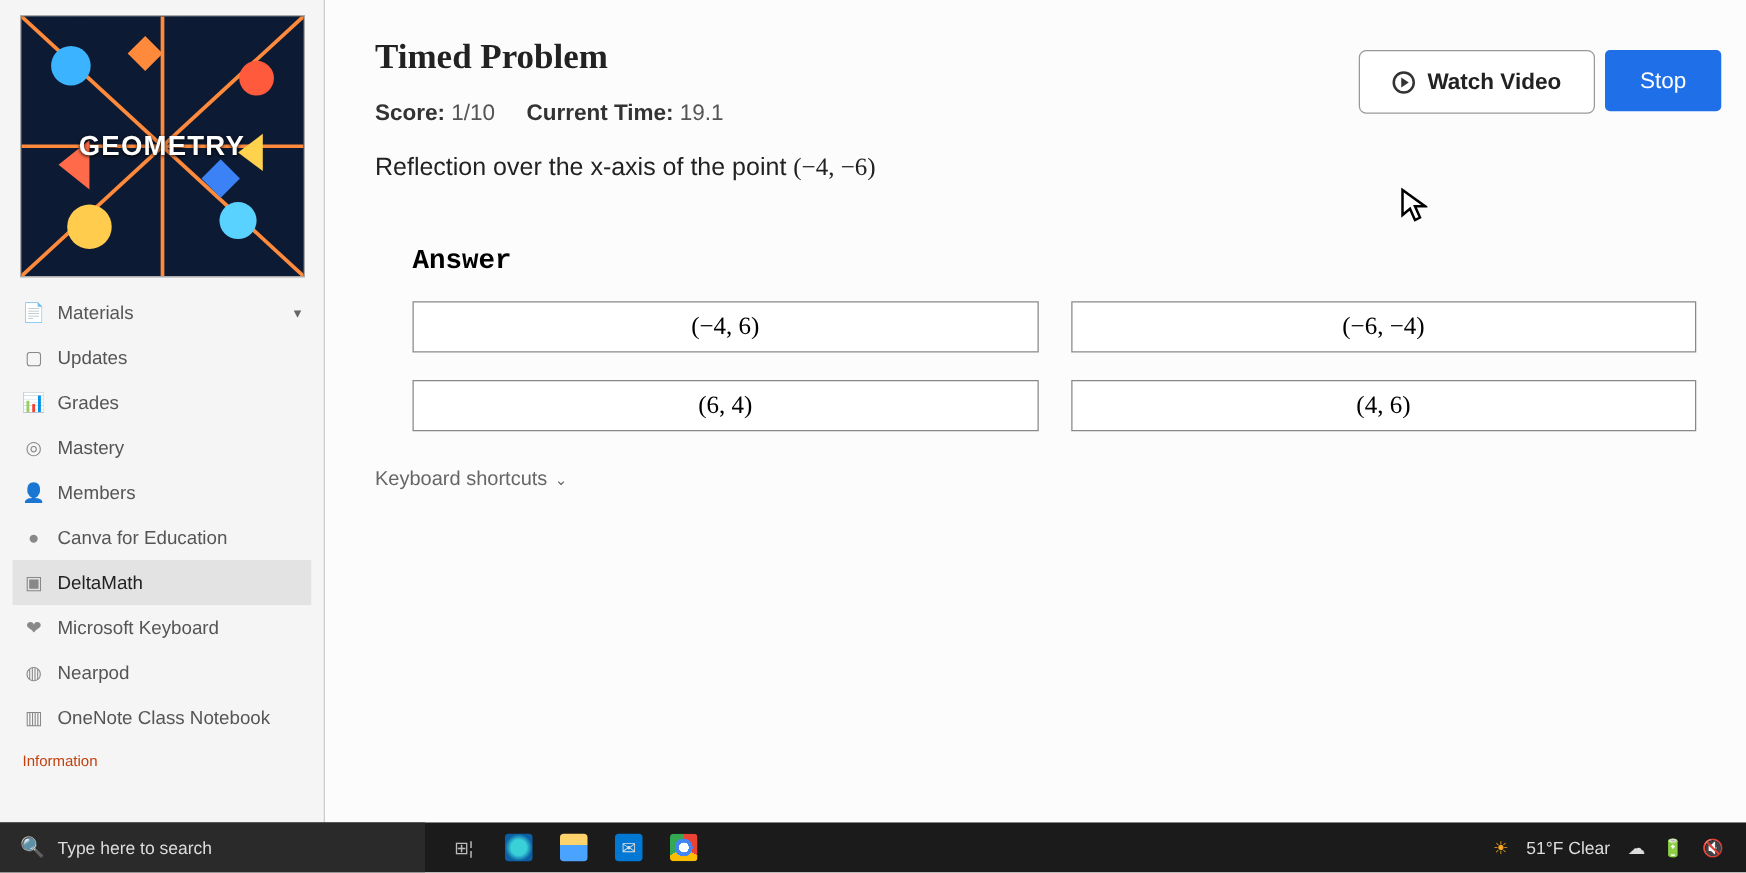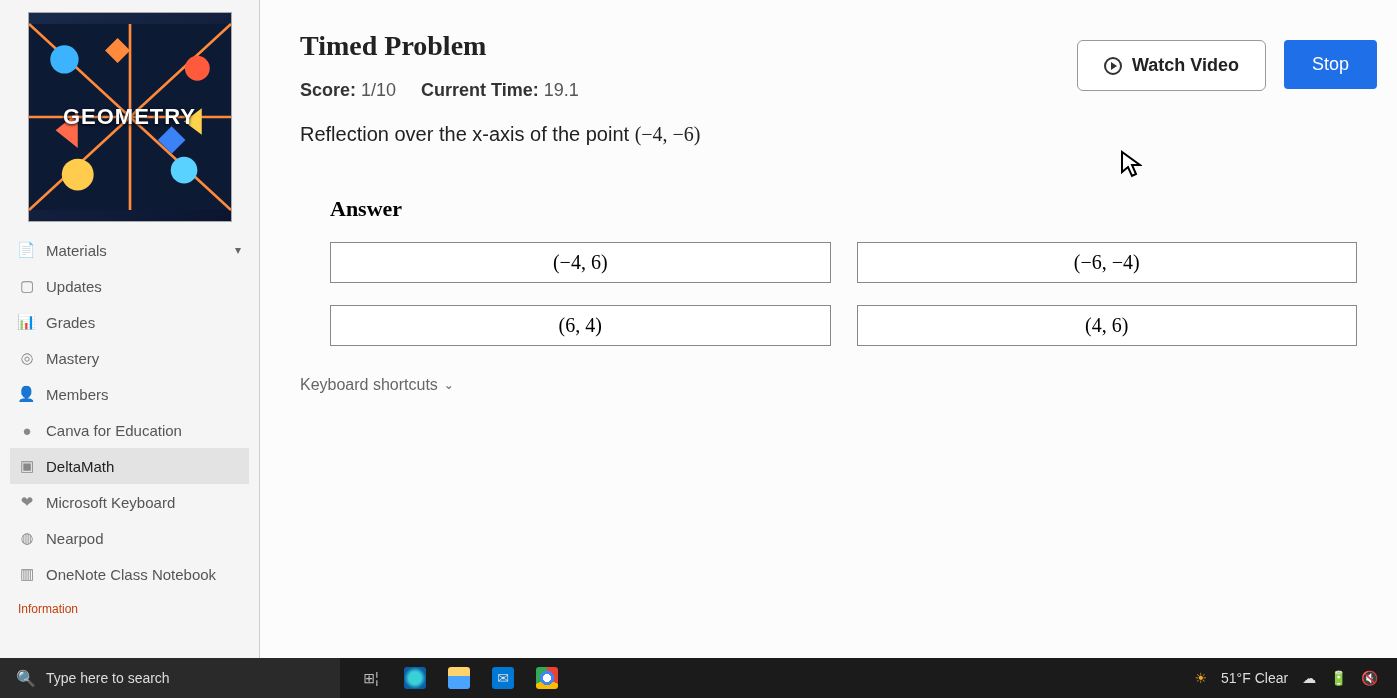--- a/index.html
+++ b/index.html
@@ -18,21 +18,21 @@
   }
   .sidebar {
     width: 260px;
     background: #f5f5f5;
     border-right: 1px solid #ccc;
     display: flex;
     flex-direction: column;
     padding-top: 6px;
   }
   .course-thumb {
-    width: 204px;
+    width: 228px;
     height: 210px;
     margin: 6px auto 10px auto;
     background: linear-gradient(135deg,#1a2a4a 0%, #0b1530 100%);
     position: relative;
     display:flex;align-items:center;justify-content:center;
     overflow:hidden;
     border:1px solid #aaa;
   }
   .course-thumb .overlay-title{
     position:relative;
@@ -58,41 +58,41 @@
   .sidebar-item .ic{width:18px;height:18px;display:inline-flex;align-items:center;justify-content:center;color:#888;}
   .sidebar-item .caret{margin-left:auto;font-size:12px;color:#666;}
   .sidebar-section{padding:10px 18px 4px 18px;color:#c2410c;font-size:12px;}
   .main {
     flex:1;
     background:#fcfcfc;
     padding:30px 30px 10px 40px;
     overflow:auto;
     position:relative;
   }
-  .top-row{display:flex;align-items:flex-start;gap:18px;}
+  .top-row{display:flex;align-items:flex-start;gap:8px;}
   .title-area{flex:1;}
   .page-title{font-family:Georgia,"Times New Roman",serif;font-size:28px;font-weight:700;color:#222;margin-bottom:18px;}
   .score-line{font-size:18px;color:#333;margin-bottom:22px;}
   .score-line b{font-weight:700;}
   .score-line .sc-val{color:#555;}
   .question{font-size:20px;color:#222;margin-bottom:30px;}
   .question .math{font-family:"Times New Roman",serif;}
   .watch-btn{
     border:1px solid #999;background:#fff;border-radius:6px;
     padding:14px 26px;font-size:18px;color:#222;display:flex;align-items:center;gap:10px;cursor:pointer;
     margin-top:10px;
     font-weight:bold;
   }
   .watch-btn .play-ic{width:18px;height:18px;border:2px solid #333;border-radius:50%;display:inline-flex;align-items:center;justify-content:center;}
   .watch-btn .play-ic::after{content:"";border-left:6px solid #333;border-top:4px solid transparent;border-bottom:4px solid transparent;margin-left:2px;}
   .stop-btn{
     background:#1f6fe8;color:#fff;border:none;border-radius:4px;
     padding:14px 28px;font-size:18px;cursor:pointer;margin-top:10px;margin-right:-10px;
   }
-  .answer-heading{font-family:Liberation Serif, serif;font-size:22px;font-weight:700;margin:20px 0 20px 30px;}
+  .answer-heading{font-family:Liberation Mono, monospace;font-size:22px;font-weight:700;margin:20px 0 20px 30px;}
   .answers{display:grid;grid-template-columns:1fr 1fr;gap:22px 26px;margin:0 10px 0 30px;}
   .answer-opt{
     border:1px solid #888;background:#fff;padding:8px 10px;text-align:center;
     font-family:"Times New Roman",serif;font-size:20px;cursor:pointer;
   }
   .kb-shortcuts{margin:30px 0 0 0;color:#666;font-size:16px;display:flex;align-items:center;gap:6px;cursor:pointer;}
   .kb-shortcuts .chev{font-size:12px;}
   .cursor-ic{position:absolute;left:860px;top:150px;font-size:26px;color:#000;pointer-events:none;}
   
   .taskbar{

